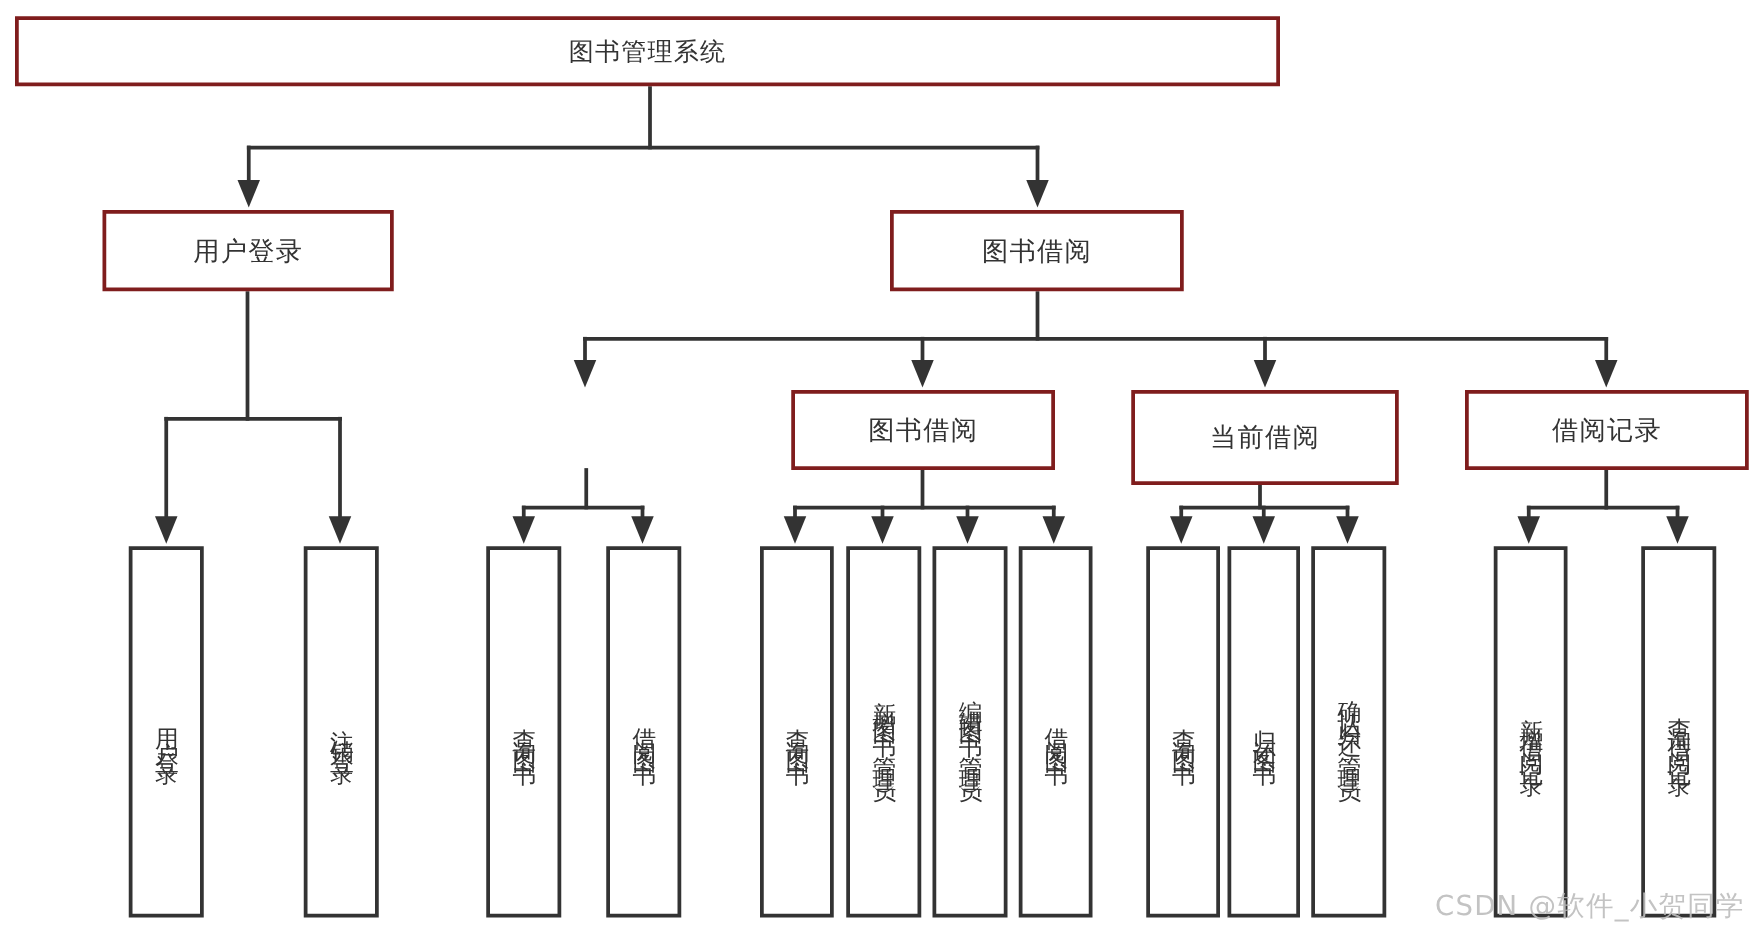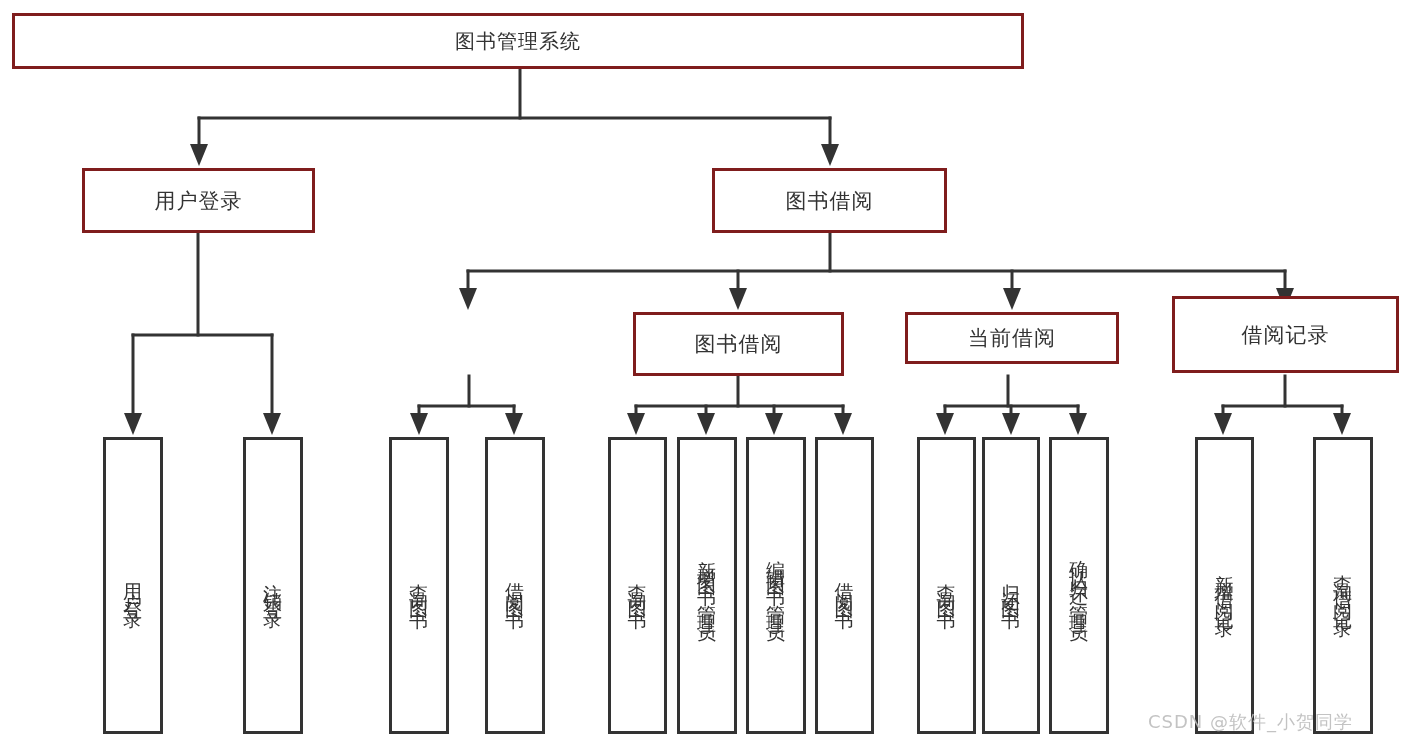--- a/index.html
+++ b/index.html
@@ -25,21 +25,21 @@
     border:3px solid #333333; background:#ffffff;
     display:flex; align-items:center; justify-content:center;
   }
   .leaf .vtext {
     writing-mode:vertical-rl; text-orientation:mixed;
     font-size:19px; letter-spacing:9px; color:#333333;
     line-height:1;
   }
   #watermark {
     position:absolute; left:1148px; top:710px;
-    font-size:18px; color:#bdbdbd; letter-spacing:1px;
+    font-size:22px; color:#bdbdbd; letter-spacing:1px;
     white-space:nowrap; opacity:0.9;
   }
 </style>
 </head>
 <body>
 
 <div id="canvas">
 
   <svg id="wires" viewBox="0 0 1405 747">
 
@@ -124,24 +124,24 @@
   <div class="node" style="left:82px;top:168px;width:233px;height:65px">
     <span>用户登录</span>
   </div>
   <div class="node" style="left:712px;top:168px;width:235px;height:65px">
     <span>图书借阅</span>
   </div>
 
   <div class="node" style="left:633px;top:312px;width:211px;height:64px">
     <span>图书借阅</span>
   </div>
-  <div class="node" style="left:905px;top:312px;width:214px;height:52px">
+  <div class="node" style="left:905px;top:312px;width:214px;height:76px">
     <span>当前借阅</span>
   </div>
-  <div class="node" style="left:1172px;top:296px;width:227px;height:77px">
+  <div class="node" style="left:1172px;top:312px;width:227px;height:64px">
     <span>借阅记录</span>
   </div>
 
   <div class="leaf" style="left:103px;top:437px;width:60px;height:297px">
     <span class="vtext">用户登录</span>
   </div>
   <div class="leaf" style="left:243px;top:437px;width:60px;height:297px">
     <span class="vtext">注销登录</span>
   </div>
 

